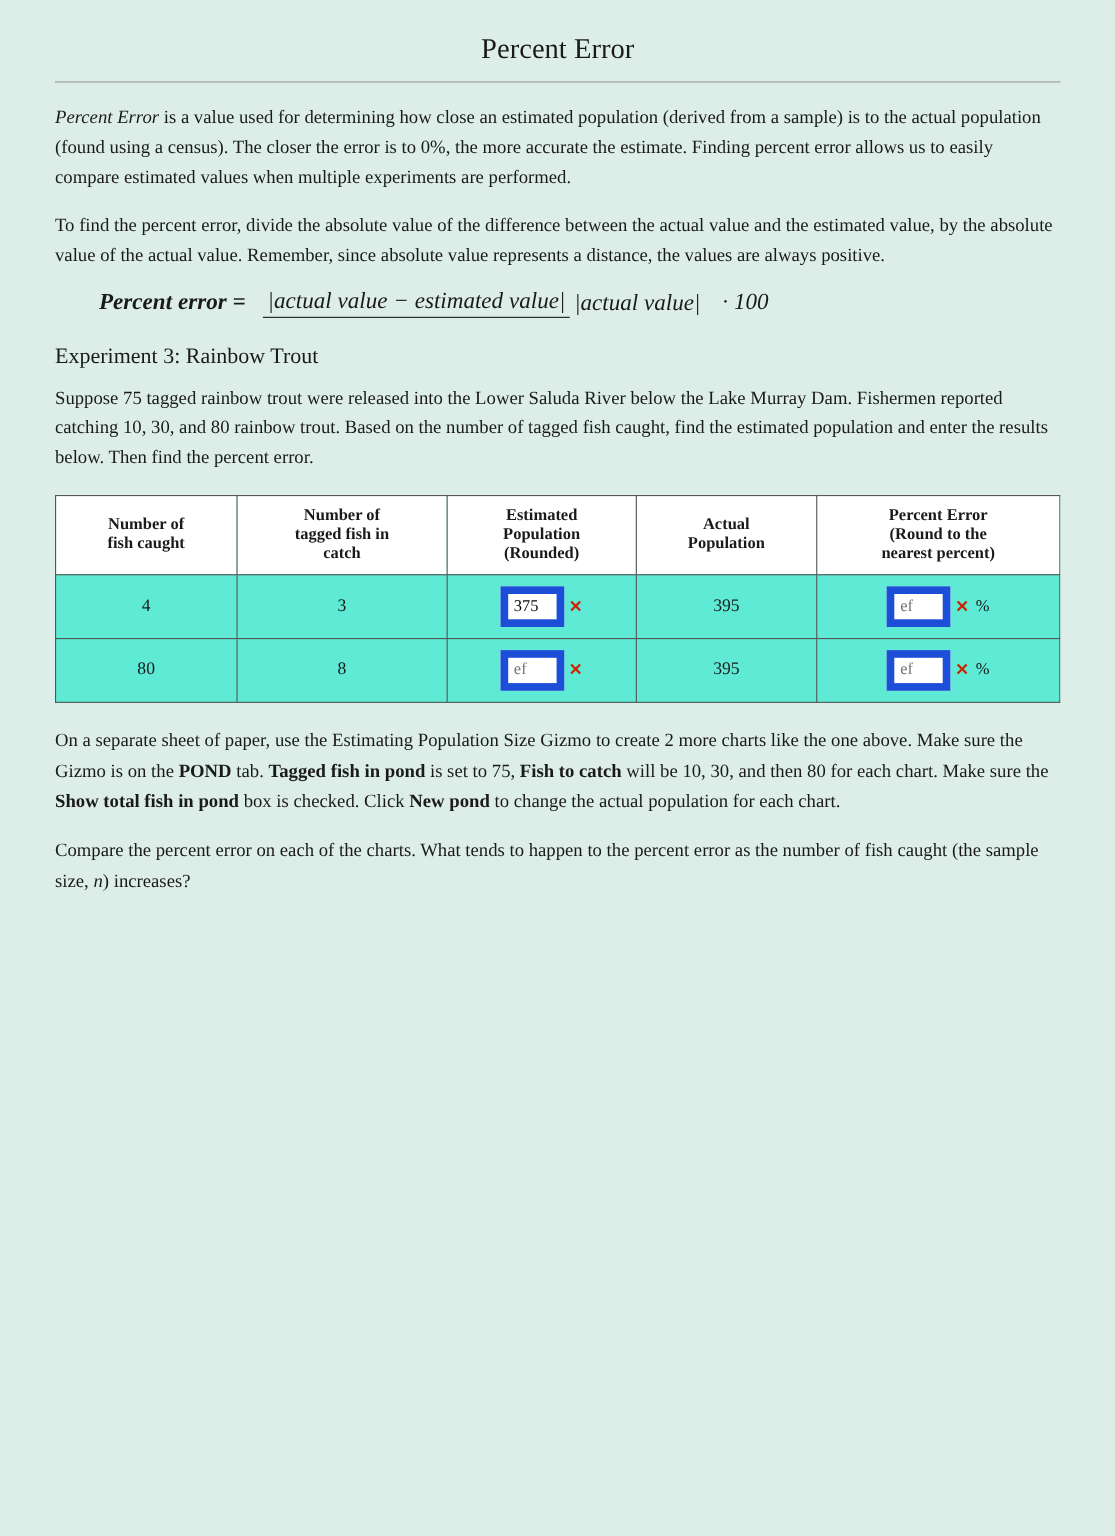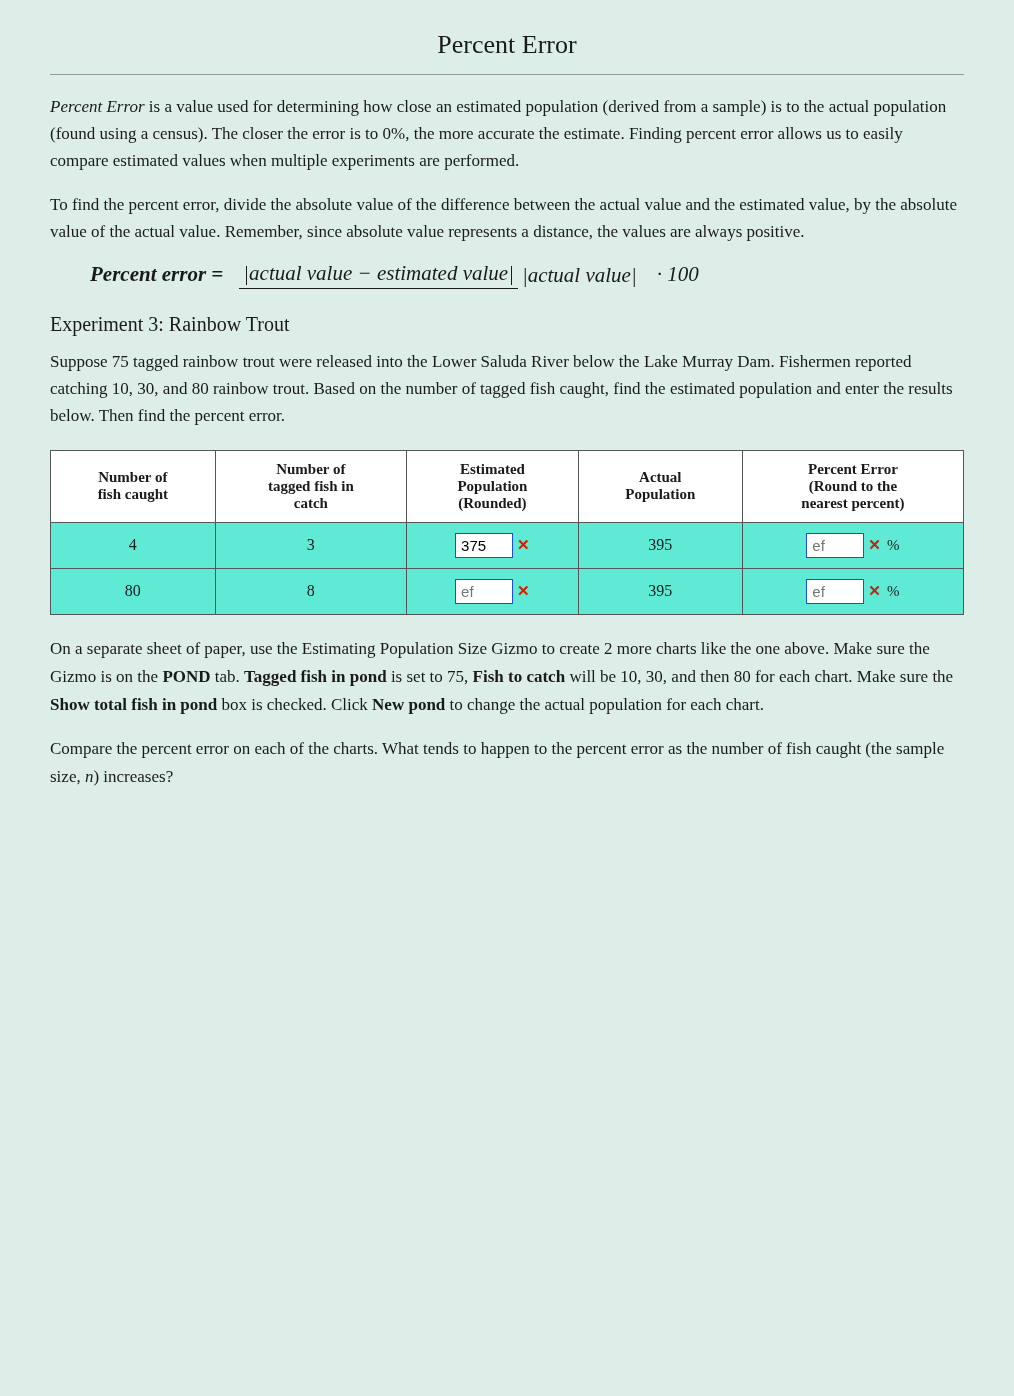--- a/index.html
+++ b/index.html
@@ -97,25 +97,25 @@
       font-size: 16px;
     }
 
     .input-cell {
       display: inline-flex;
       align-items: center;
       gap: 4px;
     }
 
     .table-input {
-      border: 1px solid #1d4ed8;
+      border: 7px solid #1d4ed8;
       width: 58px;
       padding: 3px 5px;
       font-size: 15px;
-      font-family: Liberation Sans, sans-serif;
+      font-family: Liberation Serif, serif;
       text-align: left;
     }
 
     .x-btn {
       background: none;
       border: none;
       cursor: pointer;
       padding: 0;
       display: inline-flex;
       align-items: center;

